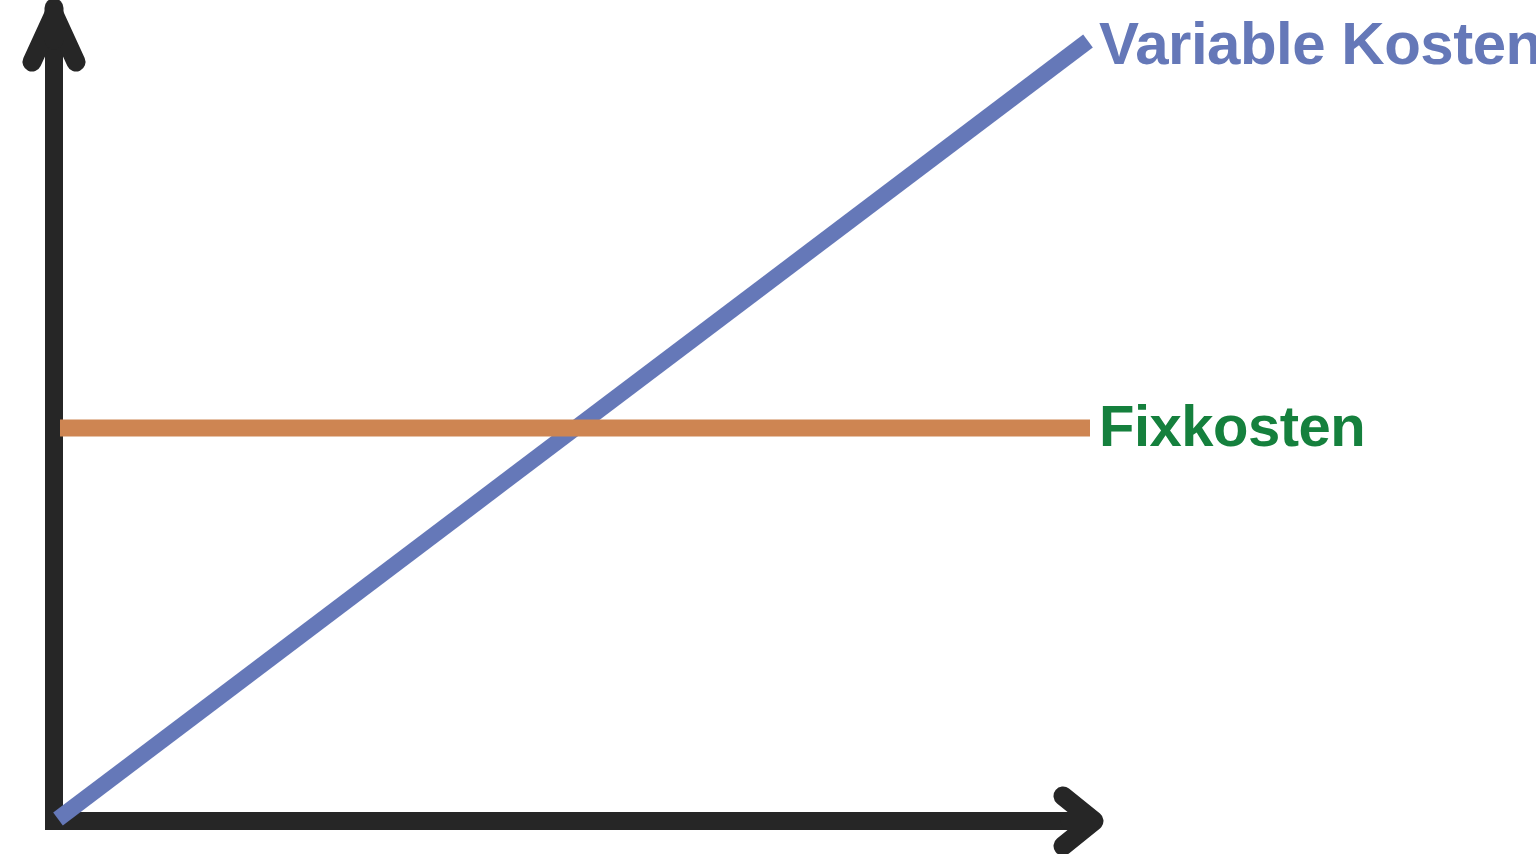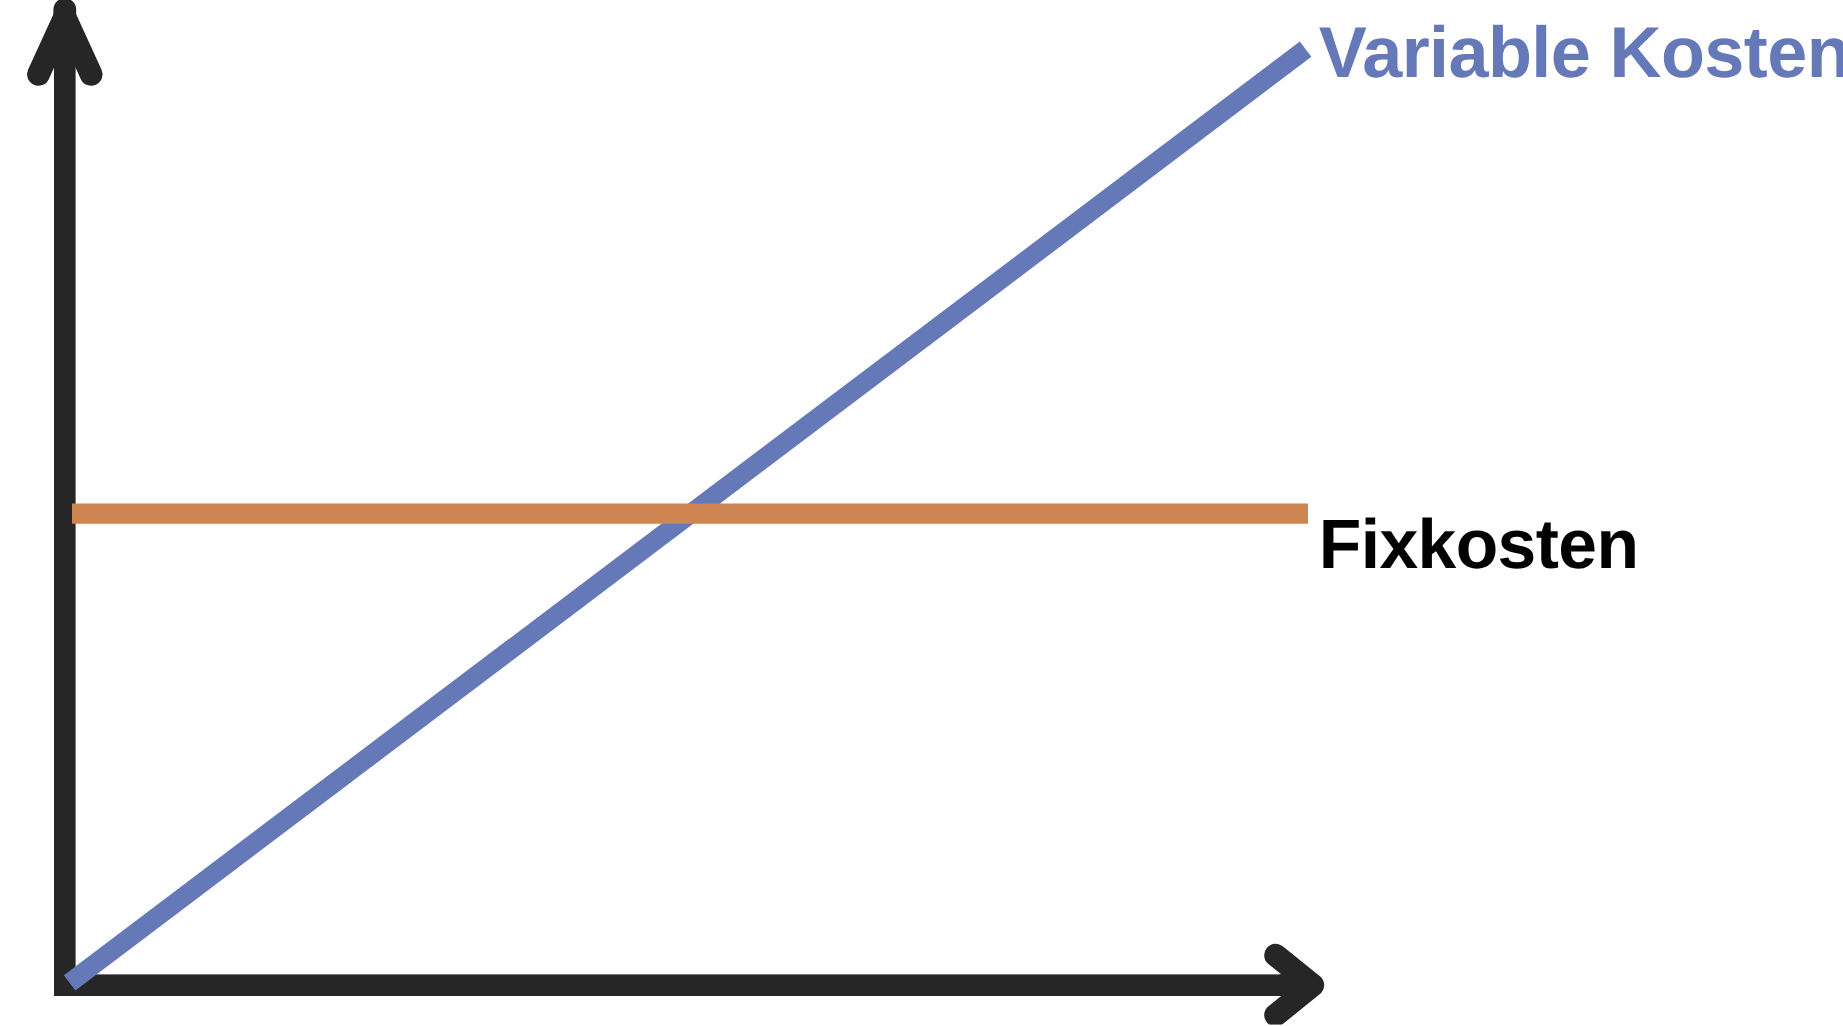--- a/index.html
+++ b/index.html
@@ -73,15 +73,15 @@
     </g>
 
     <g>
       <line x1="60" y1="428" x2="1090" y2="428" stroke="#ce8552" stroke-width="17" stroke-linecap="butt"></line>
     </g>
 
   </svg>
 
   <div class="series-label" id="label-variable-kosten" style="color:#6578b8;">Variable Kosten</div>
 
-  <div class="series-label" id="label-fixkosten" style="color:#000000;margin-top:28px;">Fixkosten</div>
+  <div class="series-label" id="label-fixkosten" style="color:#15803d;">Fixkosten</div>
 
 </div>
 
 </body></html>

